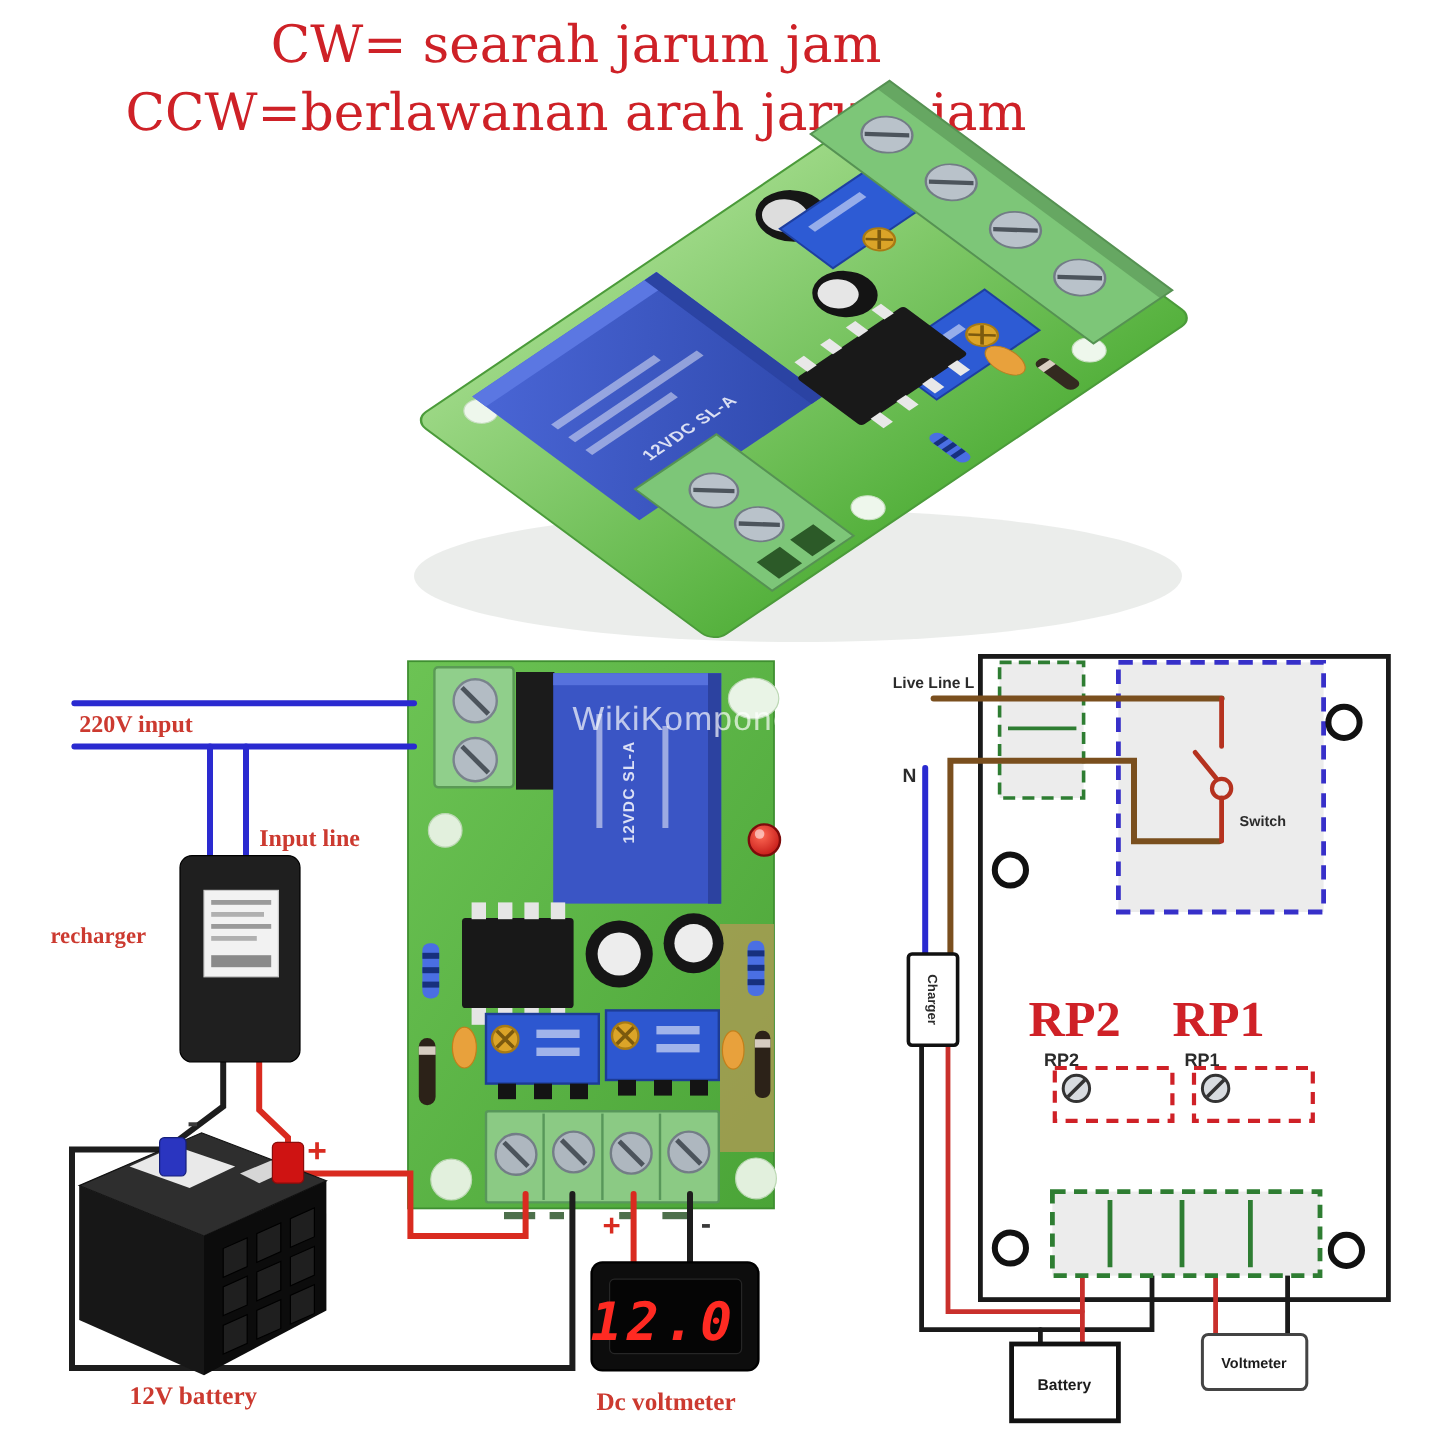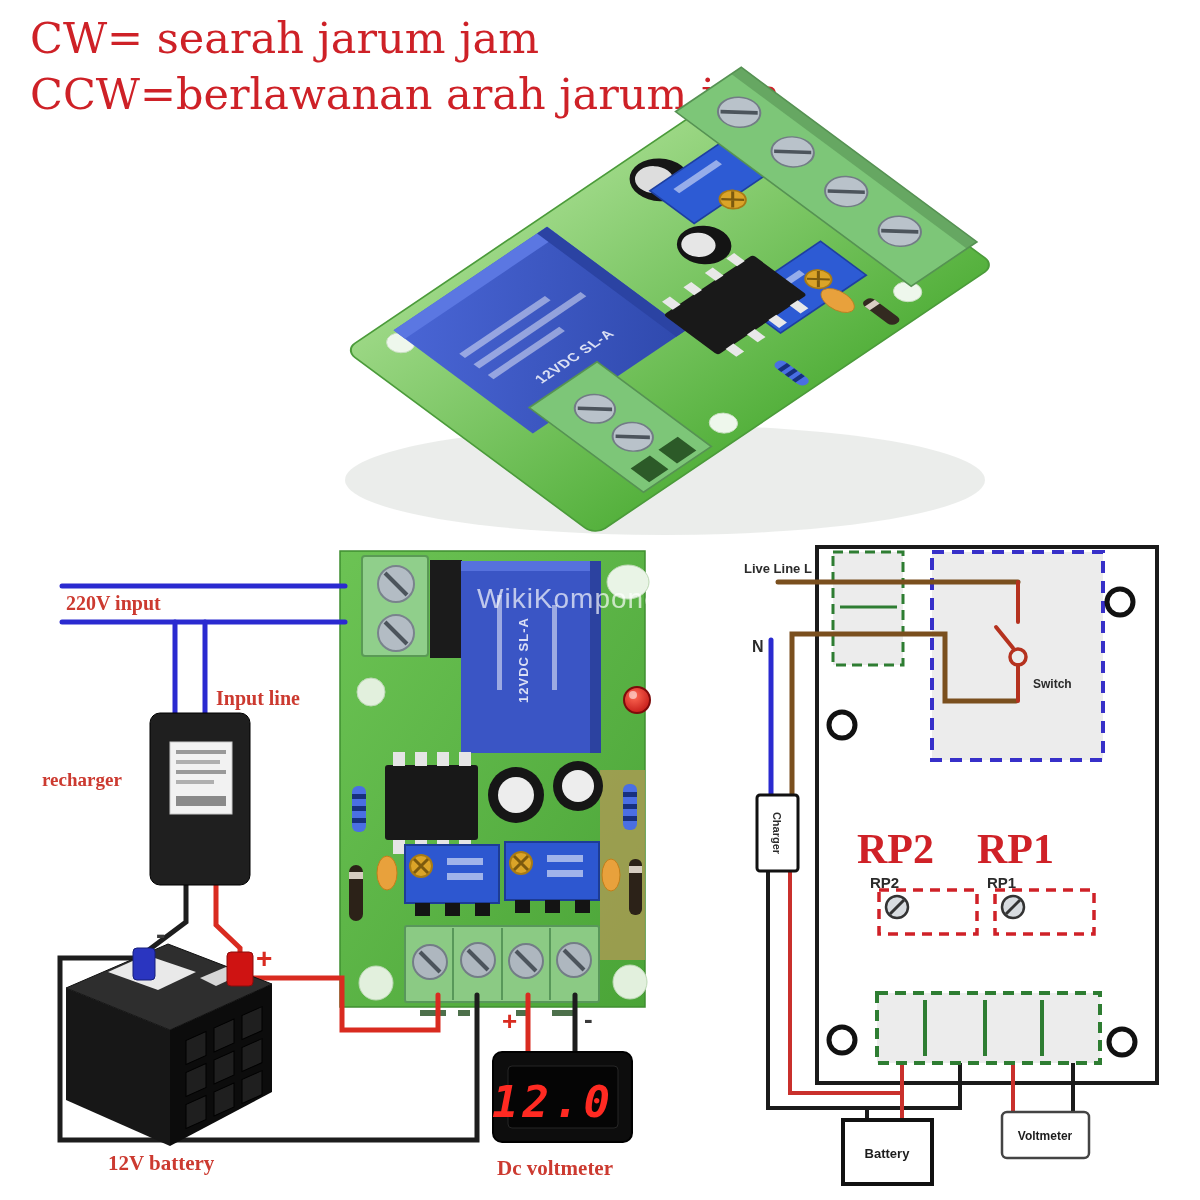--- a/index.html
+++ b/index.html
@@ -1,17 +1,17 @@
 <!DOCTYPE html>
 <html><head>
 <meta charset="utf-8">
 <style>
   html,body{margin:0;padding:0;background:#fff;}
   #stage{position:relative;width:1200px;height:1200px;background:#ffffff;overflow:hidden;
-         font-family:"Liberation Sans",sans-serif;}
+         font-family:"Liberation Sans",sans-serif;text-align:center;}
   .hdr{position:absolute;left:30px;top:10px;width:900px;
        font-family:"DejaVu Serif","Liberation Serif",serif;
        color:#ce2127;font-size:43px;line-height:56px;letter-spacing:0px;}
   svg{position:absolute;left:0;top:0;}
   text.redlabel{font-family:"Liberation Serif",serif;font-weight:bold;fill:#cc3a30;}
   text.schlabel{font-family:"Liberation Sans",sans-serif;font-weight:bold;fill:#2b2b2b;}
   text.rpbig{font-family:"Liberation Serif",serif;font-weight:bold;fill:#cf2127;font-size:42px;}
   text.seg{font-family:"DejaVu Sans Mono",monospace;font-weight:bold;font-style:italic;
            fill:#ff2a22;font-size:44px;letter-spacing:4px;}
   text.wm{font-family:"Liberation Sans",sans-serif;font-size:28px;fill:rgba(255,255,255,0.68);

